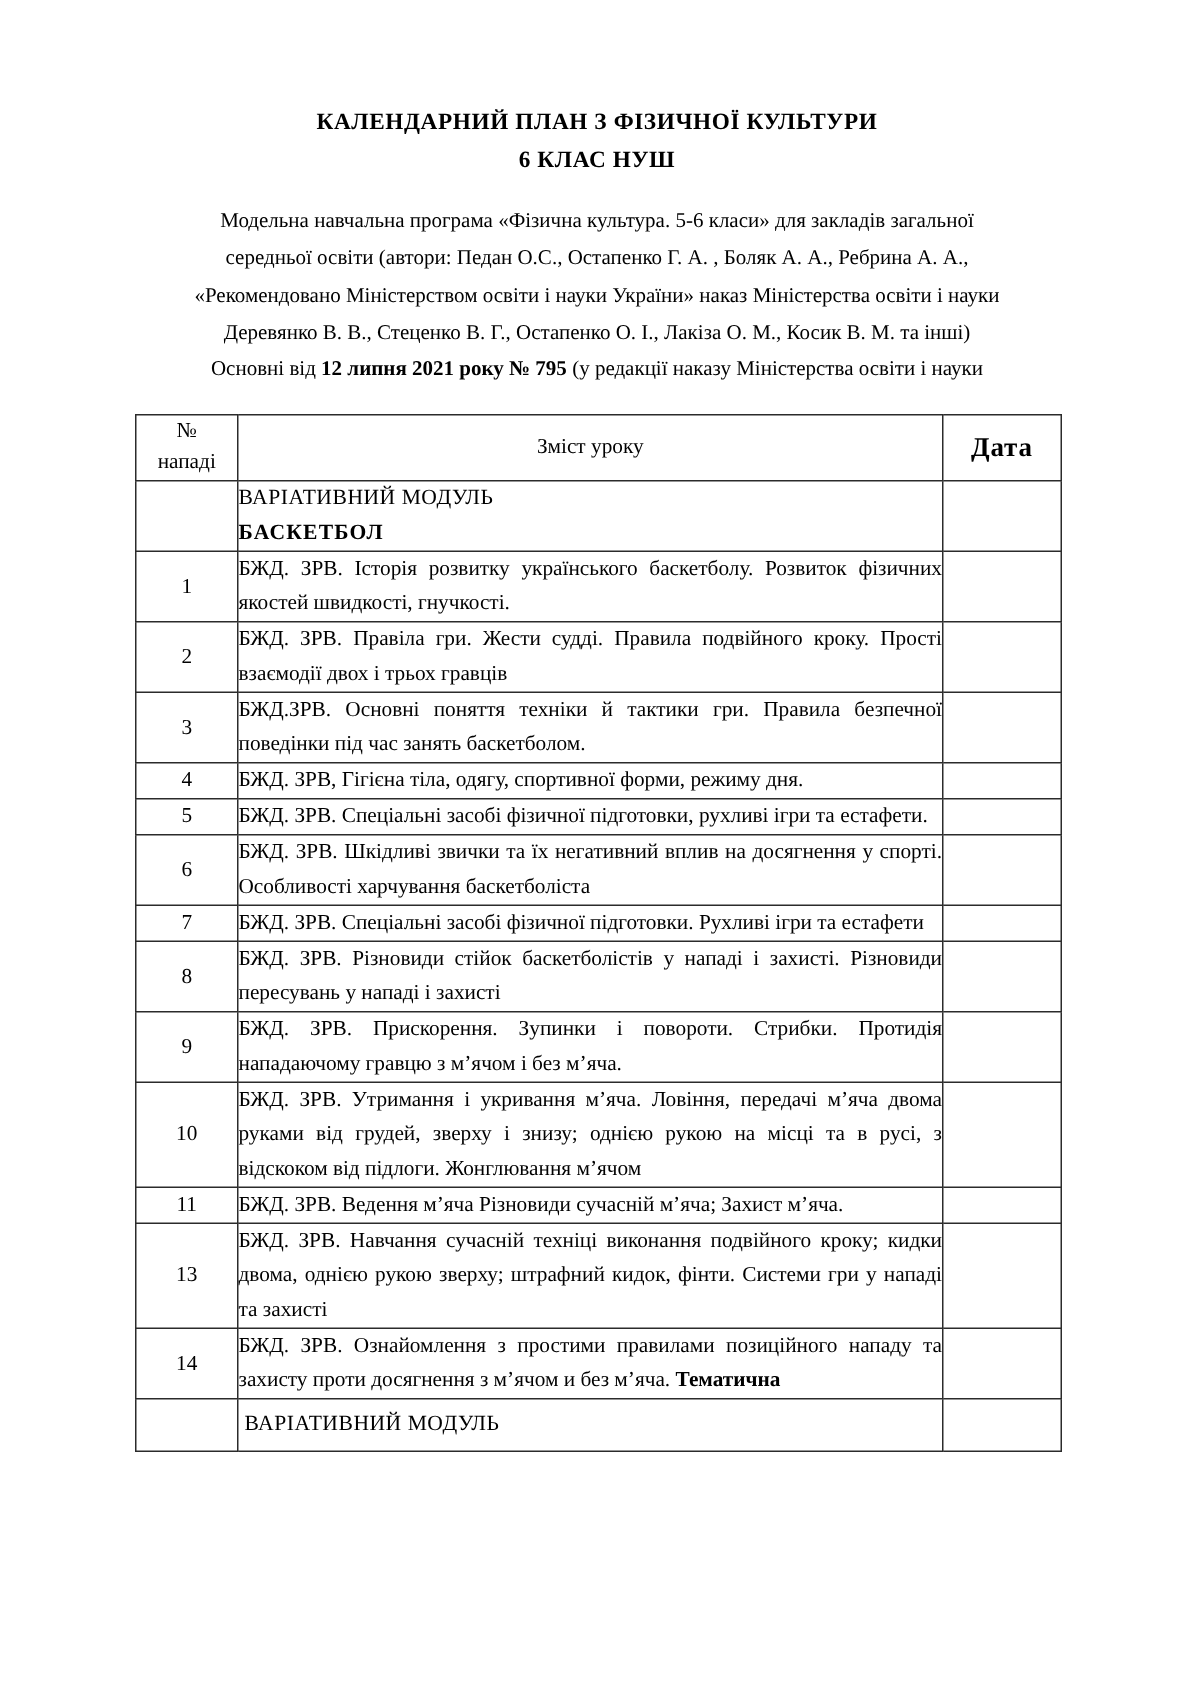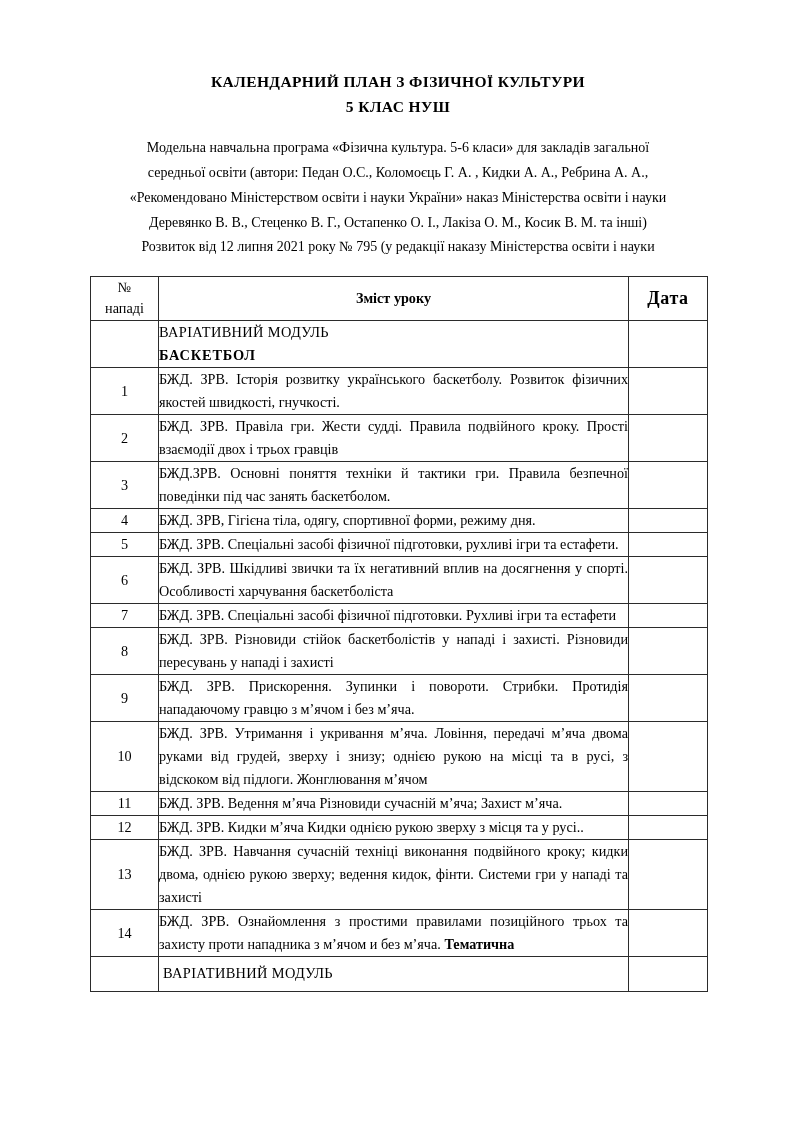--- a/index.html
+++ b/index.html
@@ -48,21 +48,21 @@
   }
   .doc-para {
     margin-top: 16px;
     text-align: center;
     font-size: 14px;
     line-height: 1.78;
   }
   .doc-para .ln {
     display: block;
   }
-  .b { font-weight: normal; }
+  .b { font-weight: bold; }
 
   
   .plan-table-wrap {
     position: absolute;
     left: 90px;
     top: 276px;
     width: 617px;
   }
   table.plan {
     border-collapse: collapse;
@@ -81,21 +81,21 @@
   }
 
   
   .th-num, .th-body, .th-date {
     text-align: center;
     font-size: 14.2px;
     line-height: 1.5;
     padding: 6px 4px;
   }
   .th-num  { font-weight: normal; }
-  .th-body { font-weight: bold; }
+  .th-body { font-weight: normal; }
   .th-date { font-weight: bold; font-size: 18px; letter-spacing: 0.6px; }
 
   
   td.num {
     text-align: center;
     font-size: 14.2px;
     vertical-align: middle;
   }
 
   
@@ -126,27 +126,27 @@
   td.module .m2 { display: block; font-weight: bold; letter-spacing: 0.8px; }
   td.module.single { padding: 5px 4px; }
 </style>
 </head>
 <body>
 
 <div class="page">
 
   <div class="doc-header">
     <div class="doc-title">КАЛЕНДАРНИЙ ПЛАН З ФІЗИЧНОЇ КУЛЬТУРИ</div>
-    <div class="doc-subtitle">5 КЛАС НУШ</div>
+    <div class="doc-subtitle">6 КЛАС НУШ</div>
     <div class="doc-para">
       <span class="ln">Модельна навчальна програма «Фізична культура. 5-6 класи» для закладів загальної</span>
-      <span class="ln">середньої освіти (автори: Педан О.С., Коломоєць Г. А. , Кидки А. А., Ребрина А. А.,</span>
+      <span class="ln">середньої освіти (автори: Педан О.С., Остапенко Г. А. , Боляк А. А., Ребрина А. А.,</span>
       <span class="ln">«Рекомендовано Міністерством освіти і науки України» наказ Міністерства освіти і науки</span>
       <span class="ln">Деревянко В. В., Стеценко В. Г., Остапенко О. І., Лакіза О. М., Косик В. М. та інші)</span>
-      <span class="ln"><span>Розвиток від </span><span class="b">12 липня 2021 року № 795</span><span> (у редакції наказу Міністерства освіти і науки</span></span>
+      <span class="ln"><span>Основні від </span><span class="b">12 липня 2021 року № 795</span><span> (у редакції наказу Міністерства освіти і науки</span></span>
     </div>
   </div>
 
   <div class="plan-table-wrap">
     <table class="plan">
       <colgroup>
         <col class="c-num">
         <col class="c-body">
         <col class="c-date">
       </colgroup>
@@ -230,35 +230,30 @@
           <td class="body">БЖД. ЗРВ. Утримання і укривання м’яча. Ловіння, передачі м’яча двома руками від грудей, зверху і знизу; однією рукою на місці та в русі, з відскоком від підлоги. Жонглювання м’ячом</td>
           <td class="date"></td>
         </tr>
 
         <tr>
           <td class="num">11</td>
           <td class="body">БЖД. ЗРВ. Ведення м’яча Різновиди сучасній м’яча; Захист м’яча.</td>
           <td class="date"></td>
         </tr>
 
-        <tr>
-          <td class="num">12</td>
-          <td class="body">БЖД. ЗРВ. Кидки м’яча Кидки однією рукою зверху з місця та у русі..</td>
-          <td class="date"></td>
-        </tr>
 
         <tr>
           <td class="num">13</td>
-          <td class="body">БЖД. ЗРВ. Навчання сучасній техніці виконання подвійного кроку; кидки двома, однією рукою зверху; ведення кидок, фінти. Системи гри у нападі та захисті</td>
+          <td class="body">БЖД. ЗРВ. Навчання сучасній техніці виконання подвійного кроку; кидки двома, однією рукою зверху; штрафний кидок, фінти. Системи гри у нападі та захисті</td>
           <td class="date"></td>
         </tr>
 
         <tr>
           <td class="num">14</td>
-          <td class="body"><span class="lead">БЖД. ЗРВ. Ознайомлення з простими правилами позиційного трьох та захисту проти нападника з м’ячом и без м’яча. </span><span class="tem">Тематична</span></td>
+          <td class="body"><span class="lead">БЖД. ЗРВ. Ознайомлення з простими правилами позиційного нападу та захисту проти досягнення з м’ячом и без м’яча. </span><span class="tem">Тематична</span></td>
           <td class="date"></td>
         </tr>
 
         <tr>
           <td class="num"></td>
           <td class="module single">ВАРІАТИВНИЙ МОДУЛЬ</td>
           <td class="date"></td>
         </tr>
 
       </tbody>

